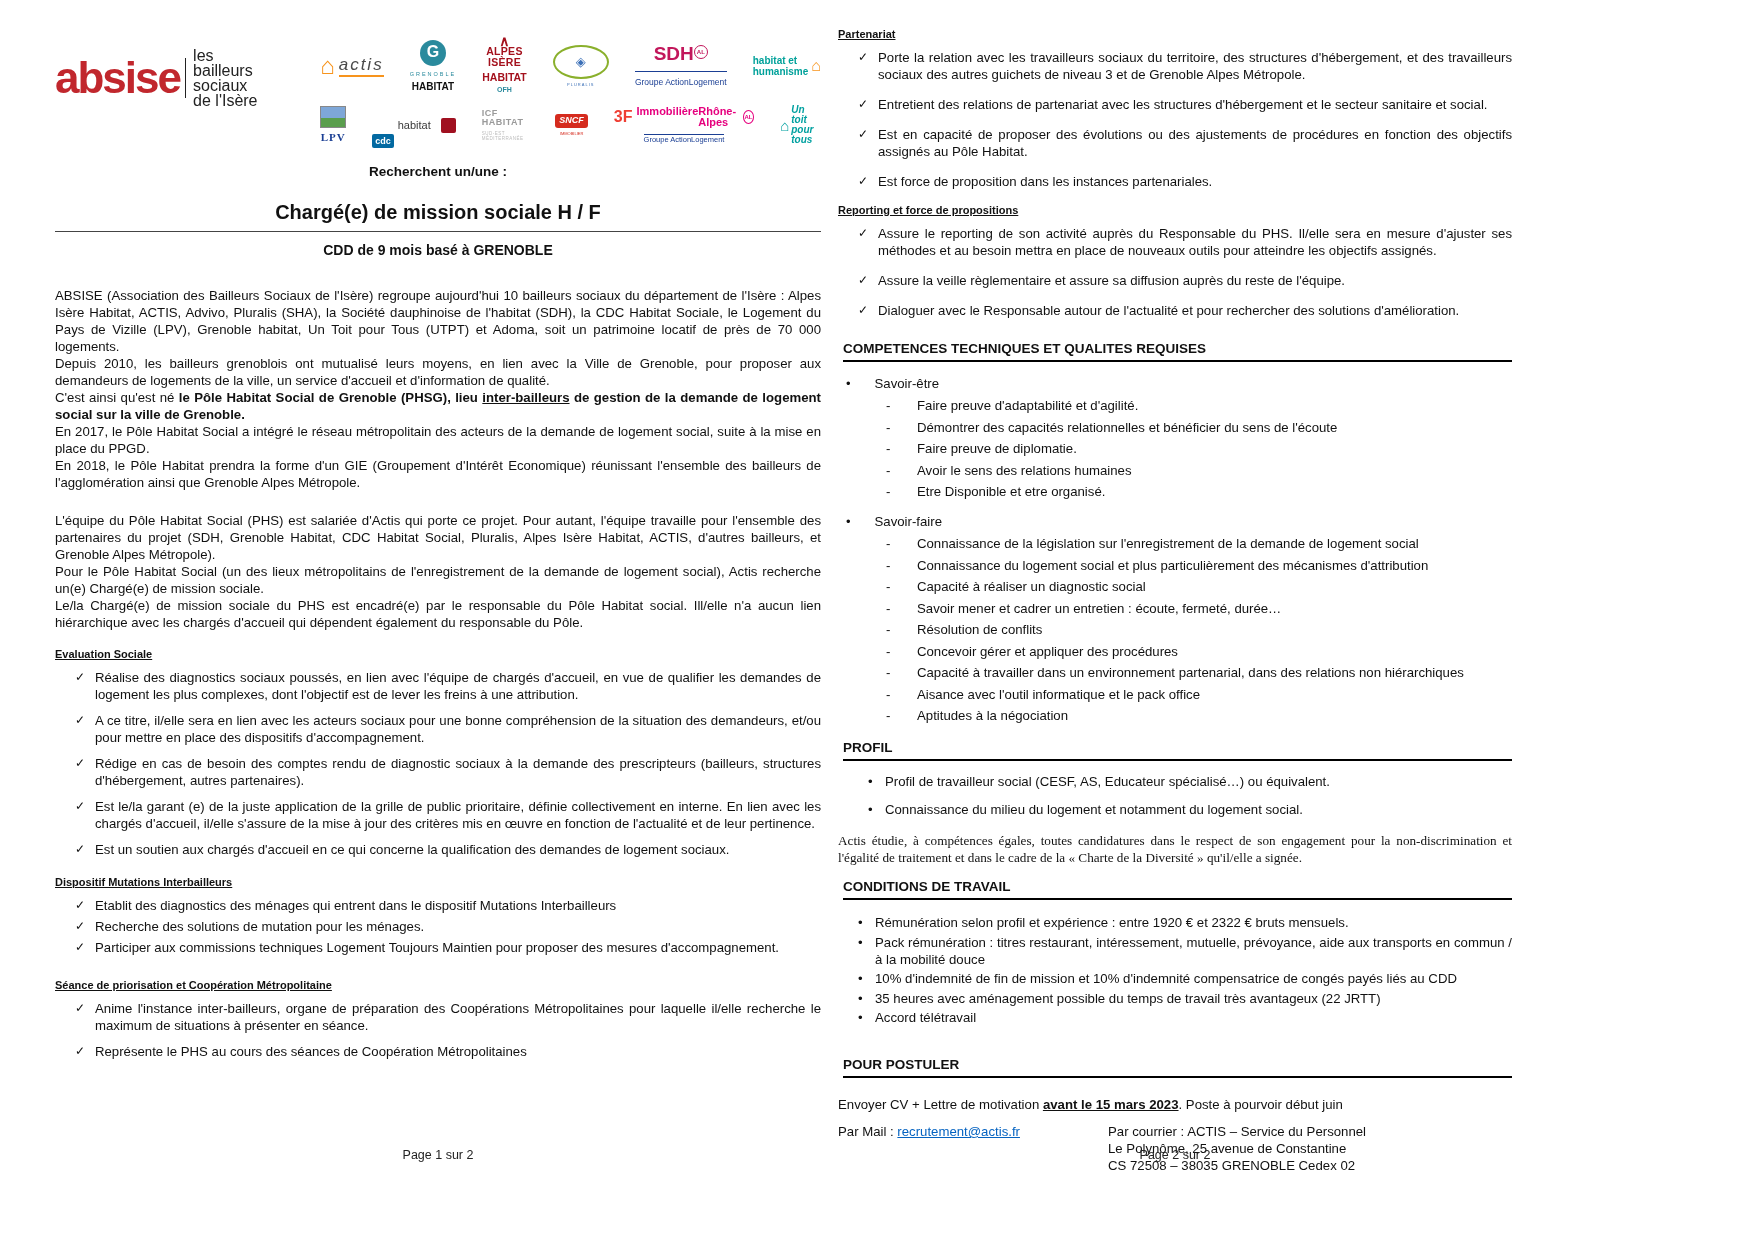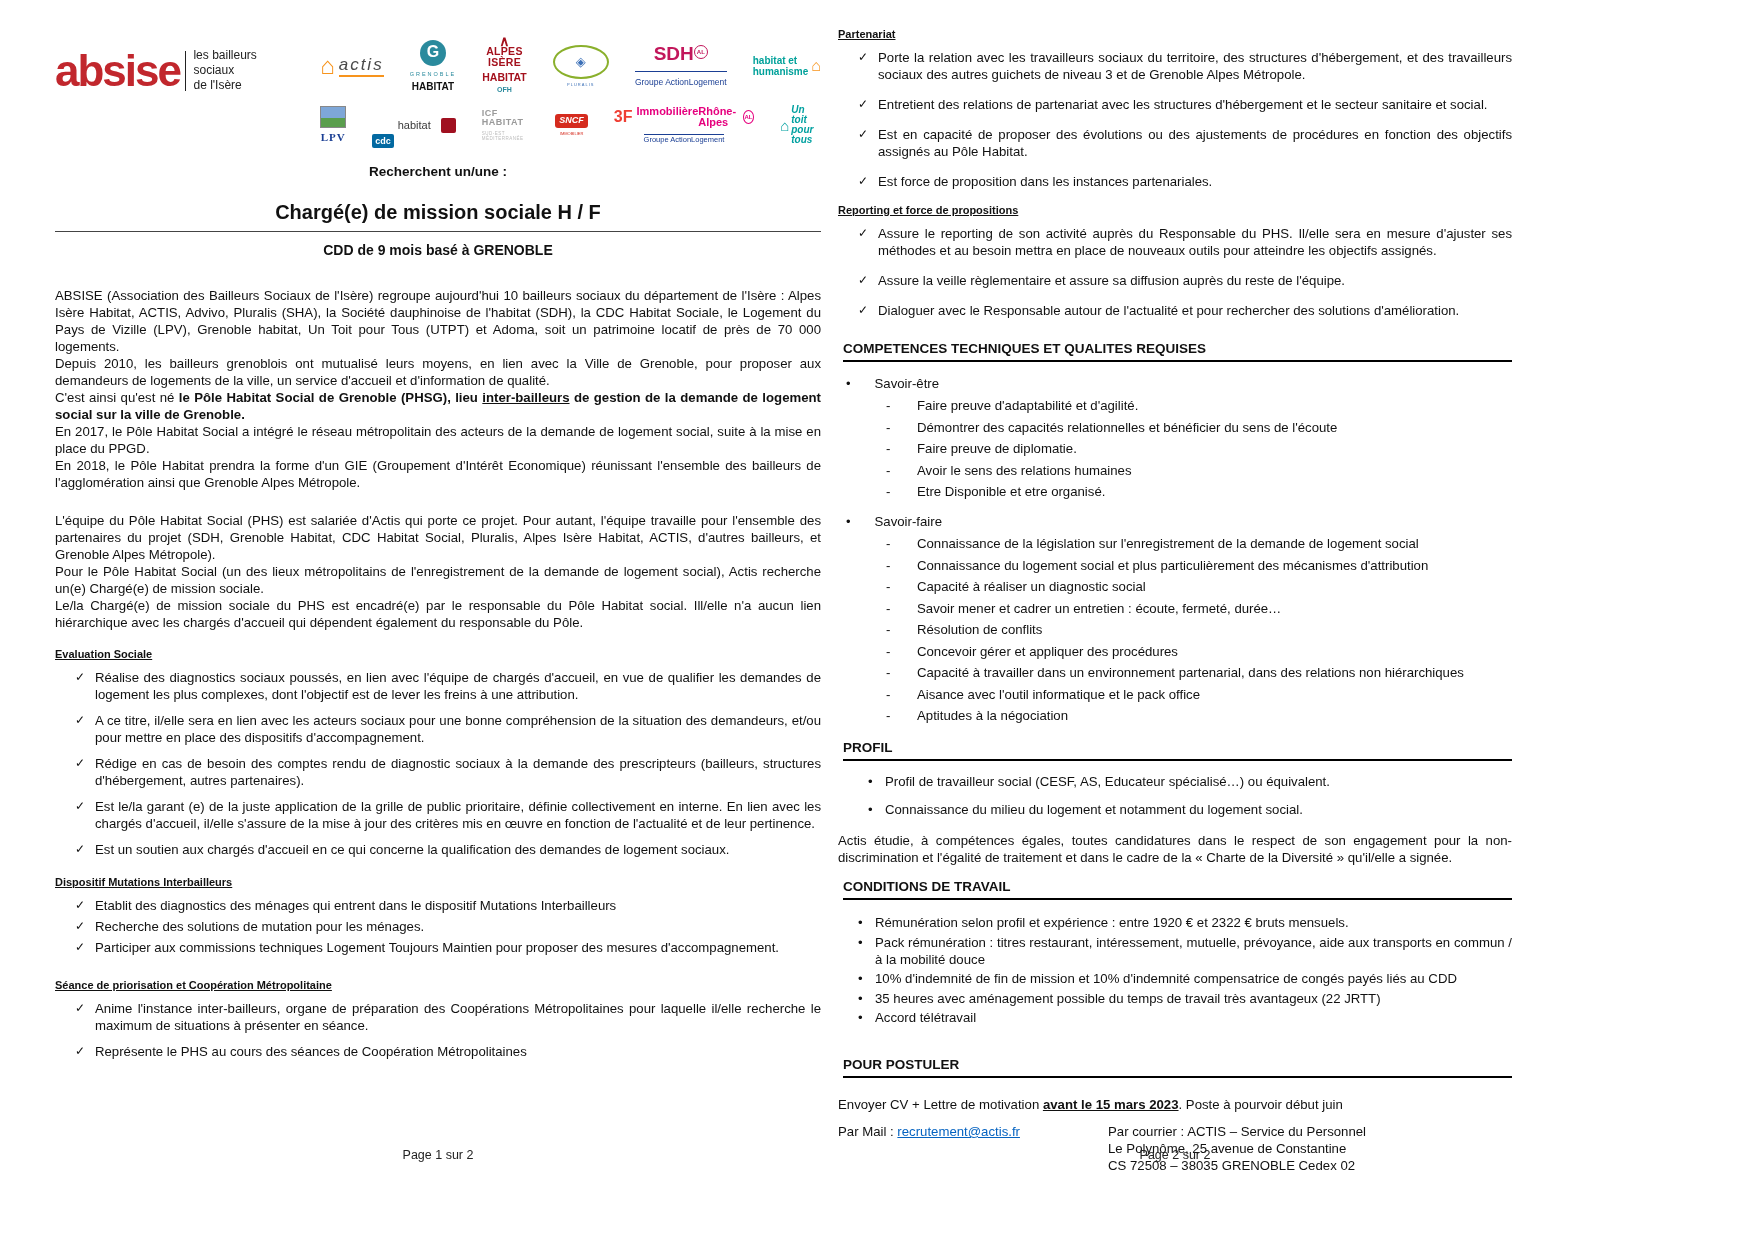--- a/index.html
+++ b/index.html
@@ -10,21 +10,21 @@
   }
   .page{position:absolute;top:0;}
   .page-left{left:55px;width:766px;}
   .page-right{left:838px;width:674px;}
 
   
   .logos-row{display:flex;align-items:flex-start;margin-top:38px;min-height:92px;}
   .brand{display:flex;align-items:center;margin-top:10px;}
   .brand-name{font-size:44px;font-weight:bold;color:#c1272d;letter-spacing:-2px;line-height:40px;}
   .brand-sep{width:2px;height:40px;background:#222;margin:0 7px 0 5px;}
-  .brand-tagline{display:flex;flex-direction:column;font-size:12px;color:#222;line-height:15px;}
+  .brand-tagline{display:flex;flex-direction:column;font-size:16px;color:#222;line-height:15px;}
   .partner-logos{display:flex;flex-direction:column;gap:8px;margin-left:48px;margin-top:0;}
   .logo-band{display:flex;align-items:center;gap:26px;}
   .logo-tile{display:flex;align-items:center;gap:4px;}
   .tile-col{display:flex;flex-direction:column;align-items:center;line-height:1.05;}
   .actis-house{color:#f7941d;font-size:24px;font-weight:bold;line-height:20px;}
   .actis-text{font-style:italic;font-size:17px;letter-spacing:2px;color:#4a4a4a;border-bottom:2px solid #f7941d;}
   .gh-circle{width:26px;height:26px;border-radius:50%;background:#2a8a9d;color:#fff;font-weight:bold;
              font-size:16px;display:flex;align-items:center;justify-content:center;}
   .gh-top{font-size:5.5px;letter-spacing:2px;color:#2a8a9d;margin-top:2px;}
   .gh-bottom{font-size:10px;font-weight:bold;color:#111;}
@@ -282,21 +282,21 @@
       <li>Aisance avec l'outil informatique et le pack office</li>
       <li>Aptitudes à la négociation</li>
     </ul>
 
   <div class="rule-heading indent5" style="margin-top:16px;">PROFIL</div>
   <ul class="dot-list">
       <li>Profil de travailleur social (CESF, AS, Educateur spécialisé…) ou équivalent.</li>
       <li>Connaissance du milieu du logement et notamment du logement social.</li>
     </ul>
 
-  <p class="body-text para indent5" style="margin-top:14px;">Actis étudie, à compétences égales, toutes candidatures dans le respect de son engagement pour la non-discrimination et l'égalité de traitement et dans le cadre de la « Charte de la Diversité » qu'il/elle a signée.</p>
+  <p class="body-text para indent5" style="margin-top:14px;font-family:Liberation Serif, serif;">Actis étudie, à compétences égales, toutes candidatures dans le respect de son engagement pour la non-discrimination et l'égalité de traitement et dans le cadre de la « Charte de la Diversité » qu'il/elle a signée.</p>
 
   <div class="rule-heading indent5" style="margin-top:13px;">CONDITIONS DE TRAVAIL</div>
   <ul class="dot-list tight">
       <li>Rémunération selon profil et expérience : entre 1920 € et 2322 € bruts mensuels.</li>
       <li>Pack rémunération : titres restaurant, intéressement, mutuelle, prévoyance, aide aux transports en commun / à la mobilité douce</li>
       <li>10% d'indemnité de fin de mission et 10% d'indemnité compensatrice de congés payés liés au CDD</li>
       <li>35 heures avec aménagement possible du temps de travail très avantageux (22 JRTT)</li>
       <li>Accord télétravail</li>
     </ul>
 

